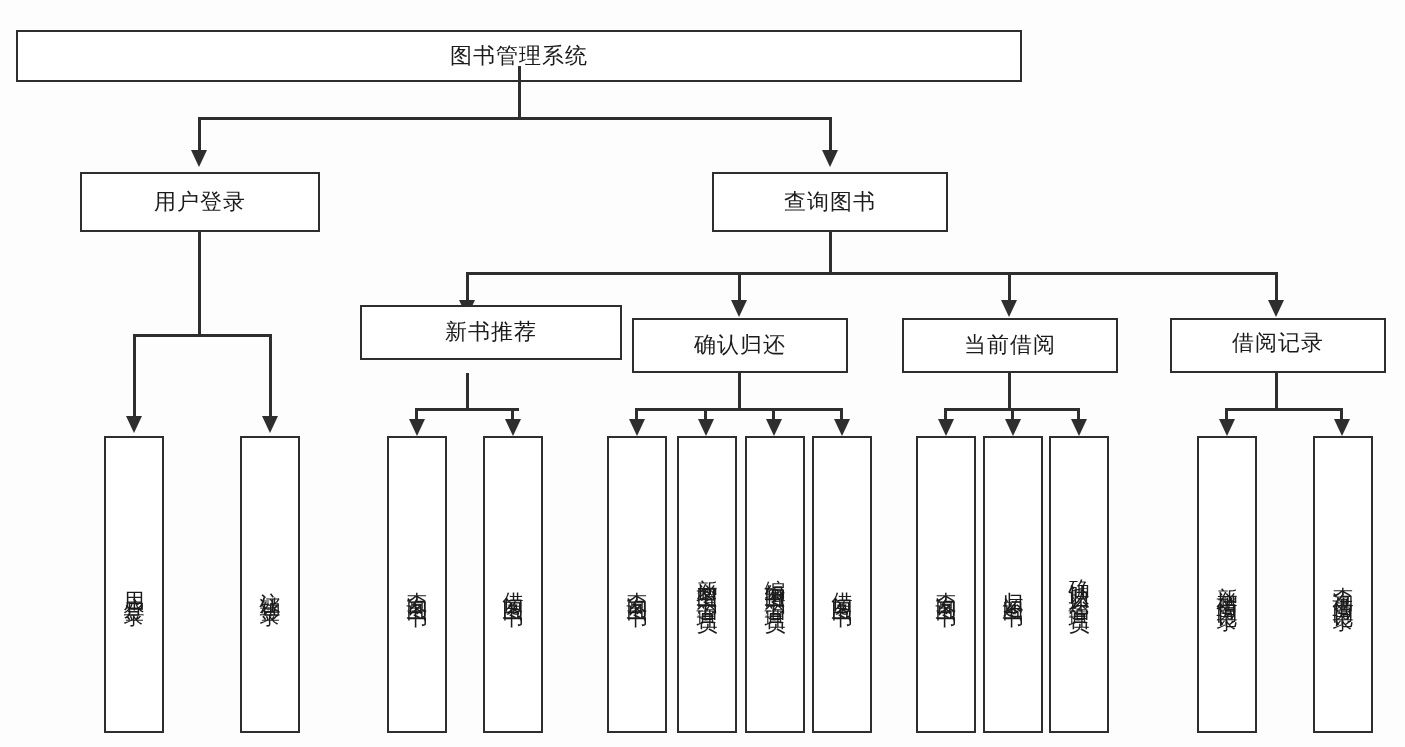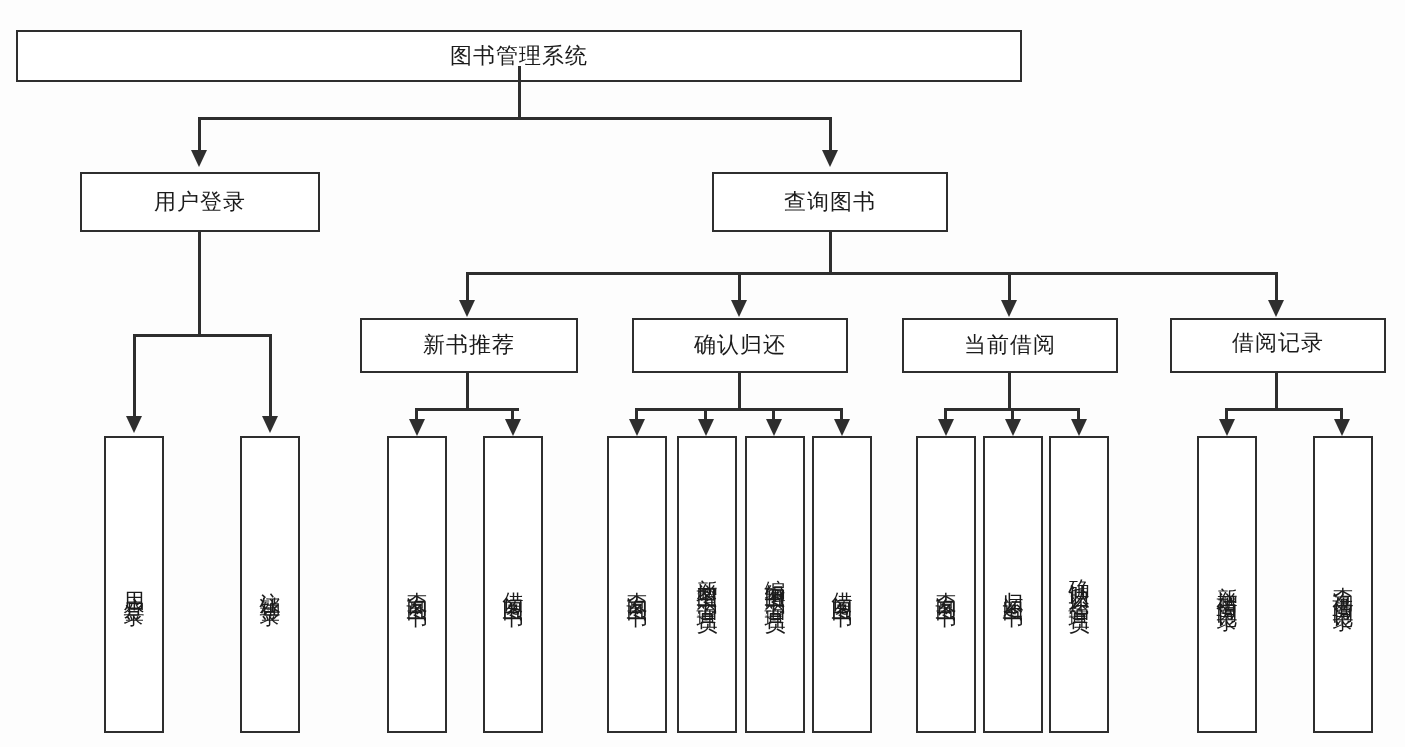--- a/index.html
+++ b/index.html
@@ -107,21 +107,21 @@
 
   <div class="edge vline" style="left:466px; top:272px; width:3px; height:31px;"></div>
   <div class="arrow" style="left:459px; top:300px;"></div>
   <div class="edge vline" style="left:738px; top:272px; width:3px; height:31px;"></div>
   <div class="arrow" style="left:731px; top:300px;"></div>
   <div class="edge vline" style="left:1008px; top:272px; width:3px; height:31px;"></div>
   <div class="arrow" style="left:1001px; top:300px;"></div>
   <div class="edge vline" style="left:1275px; top:272px; width:3px; height:31px;"></div>
   <div class="arrow" style="left:1268px; top:300px;"></div>
 
-  <div class="node h" style="left:360px; top:318px; width:218px; height:55px;">
+  <div class="node h" style="left:360px; top:305px; width:262px; height:55px;">
     <span>新书推荐</span>
   </div>
   <div class="node h" style="left:632px; top:318px; width:216px; height:55px;">
     <span>确认归还</span>
   </div>
   <div class="node h" style="left:902px; top:318px; width:216px; height:55px;text-align:center;">
     <span>当前借阅</span>
   </div>
   <div class="node h" style="left:1170px; top:318px; width:216px; height:55px;font-family:Liberation Mono, monospace;">
     <span>借阅记录</span>

